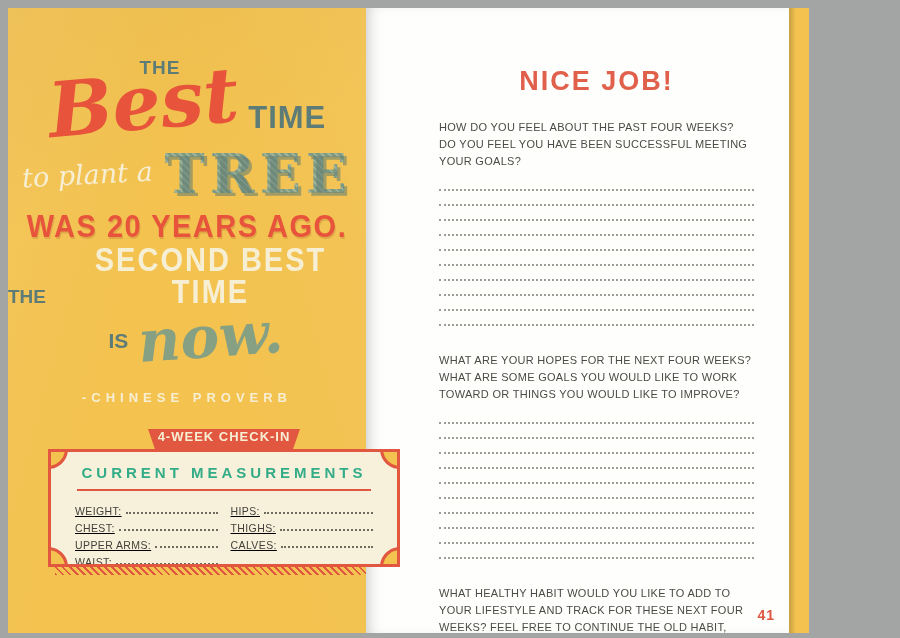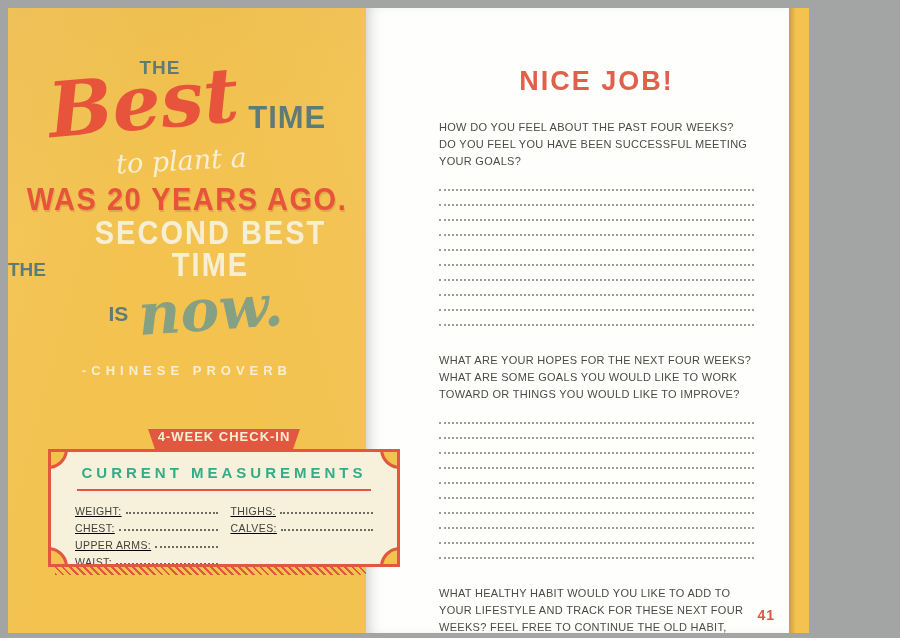--- a/index.html
+++ b/index.html
@@ -107,20 +107,21 @@
 
   <div class="page-left">
     <div class="quote">
       <div class="q-the1">THE</div>
       <div class="q-best-row">
         <span class="q-best">Best</span>
         <span class="q-time">TIME</span>
       </div>
       <div class="q-tree-row">
         <span class="q-toplanta">to plant a</span>
+        <span class="q-tree">TREE</span>
       </div>
       <div class="q-was">WAS 20 YEARS AGO.</div>
       <div class="q-second-row">
         <span class="q-the2">THE</span>
         <span class="q-second">SECOND BEST TIME</span>
       </div>
       <div class="q-isnow-row">
         <span class="q-is">IS</span>
         <span class="q-now">now.</span>
       </div>
@@ -154,20 +155,24 @@
                   <span>UPPER ARMS:</span>
                   <div class="dots"></div>
                 </div>
                 <div class="frow">
                   <span>WAIST:</span>
                   <div class="dots"></div>
                 </div>
               </div>
             <div class="fcol">
                 <div class="frow">
+                  <span>HIPS:</span>
+                  <div class="dots"></div>
+                </div>
+                <div class="frow">
                   <span>THIGHS:</span>
                   <div class="dots"></div>
                 </div>
                 <div class="frow">
                   <span>CALVES:</span>
                   <div class="dots"></div>
                 </div>
               </div>
           </div>
         </div>

